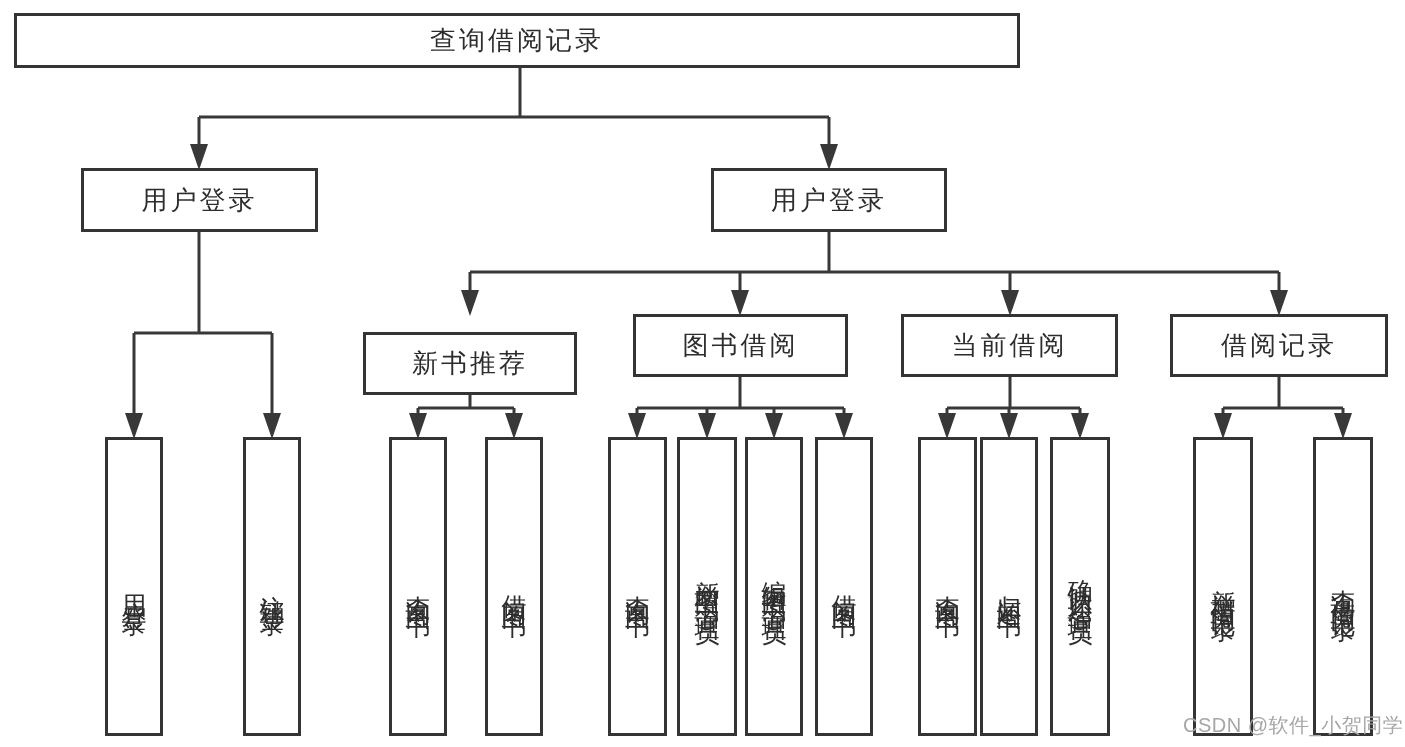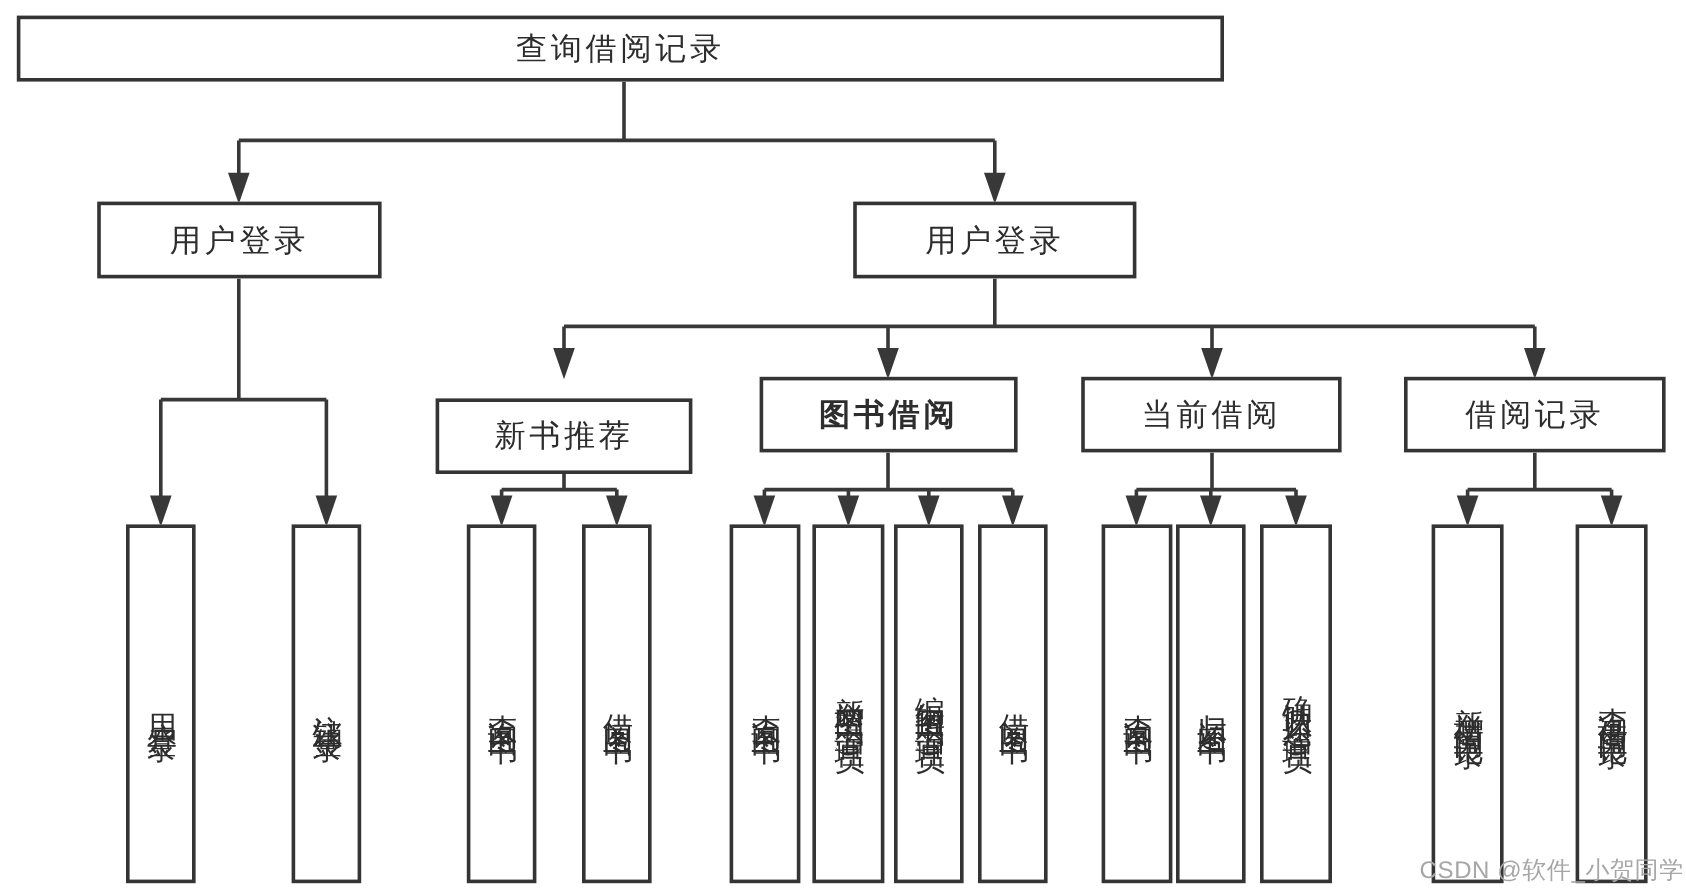--- a/index.html
+++ b/index.html
@@ -104,21 +104,21 @@
       <polygon points="1334,413 1352,413 1343,439"></polygon>
     </g>
   </svg>
 
   <div class="box" style="left:14px; top:13px; width:1006px; height:55px;">查询借阅记录</div>
 
   <div class="box" style="left:81px; top:168px; width:237px; height:64px;">用户登录</div>
   <div class="box" style="left:711px; top:168px; width:236px; height:64px;">用户登录</div>
 
   <div class="box" style="left:363px; top:332px; width:214px; height:63px;">新书推荐</div>
-  <div class="box" style="left:633px; top:314px; width:215px; height:63px;font-weight:bold;">图书借阅</div>
+  <div class="box" style="left:633px; top:314px; width:215px; height:63px;">图书借阅</div>
   <div class="box" style="left:1170px; top:314px; width:218px; height:63px;">借阅记录</div>
   <div class="box" style="left:901px; top:314px; width:217px; height:63px;">当前借阅</div>
 
   <div class="vbox" style="left:105px; top:437px; width:58px; height:299px;">
       <span>用户登录</span>
     </div>
   <div class="vbox" style="left:243px; top:437px; width:58px; height:299px;">
       <span>注销登录</span>
     </div>
 

